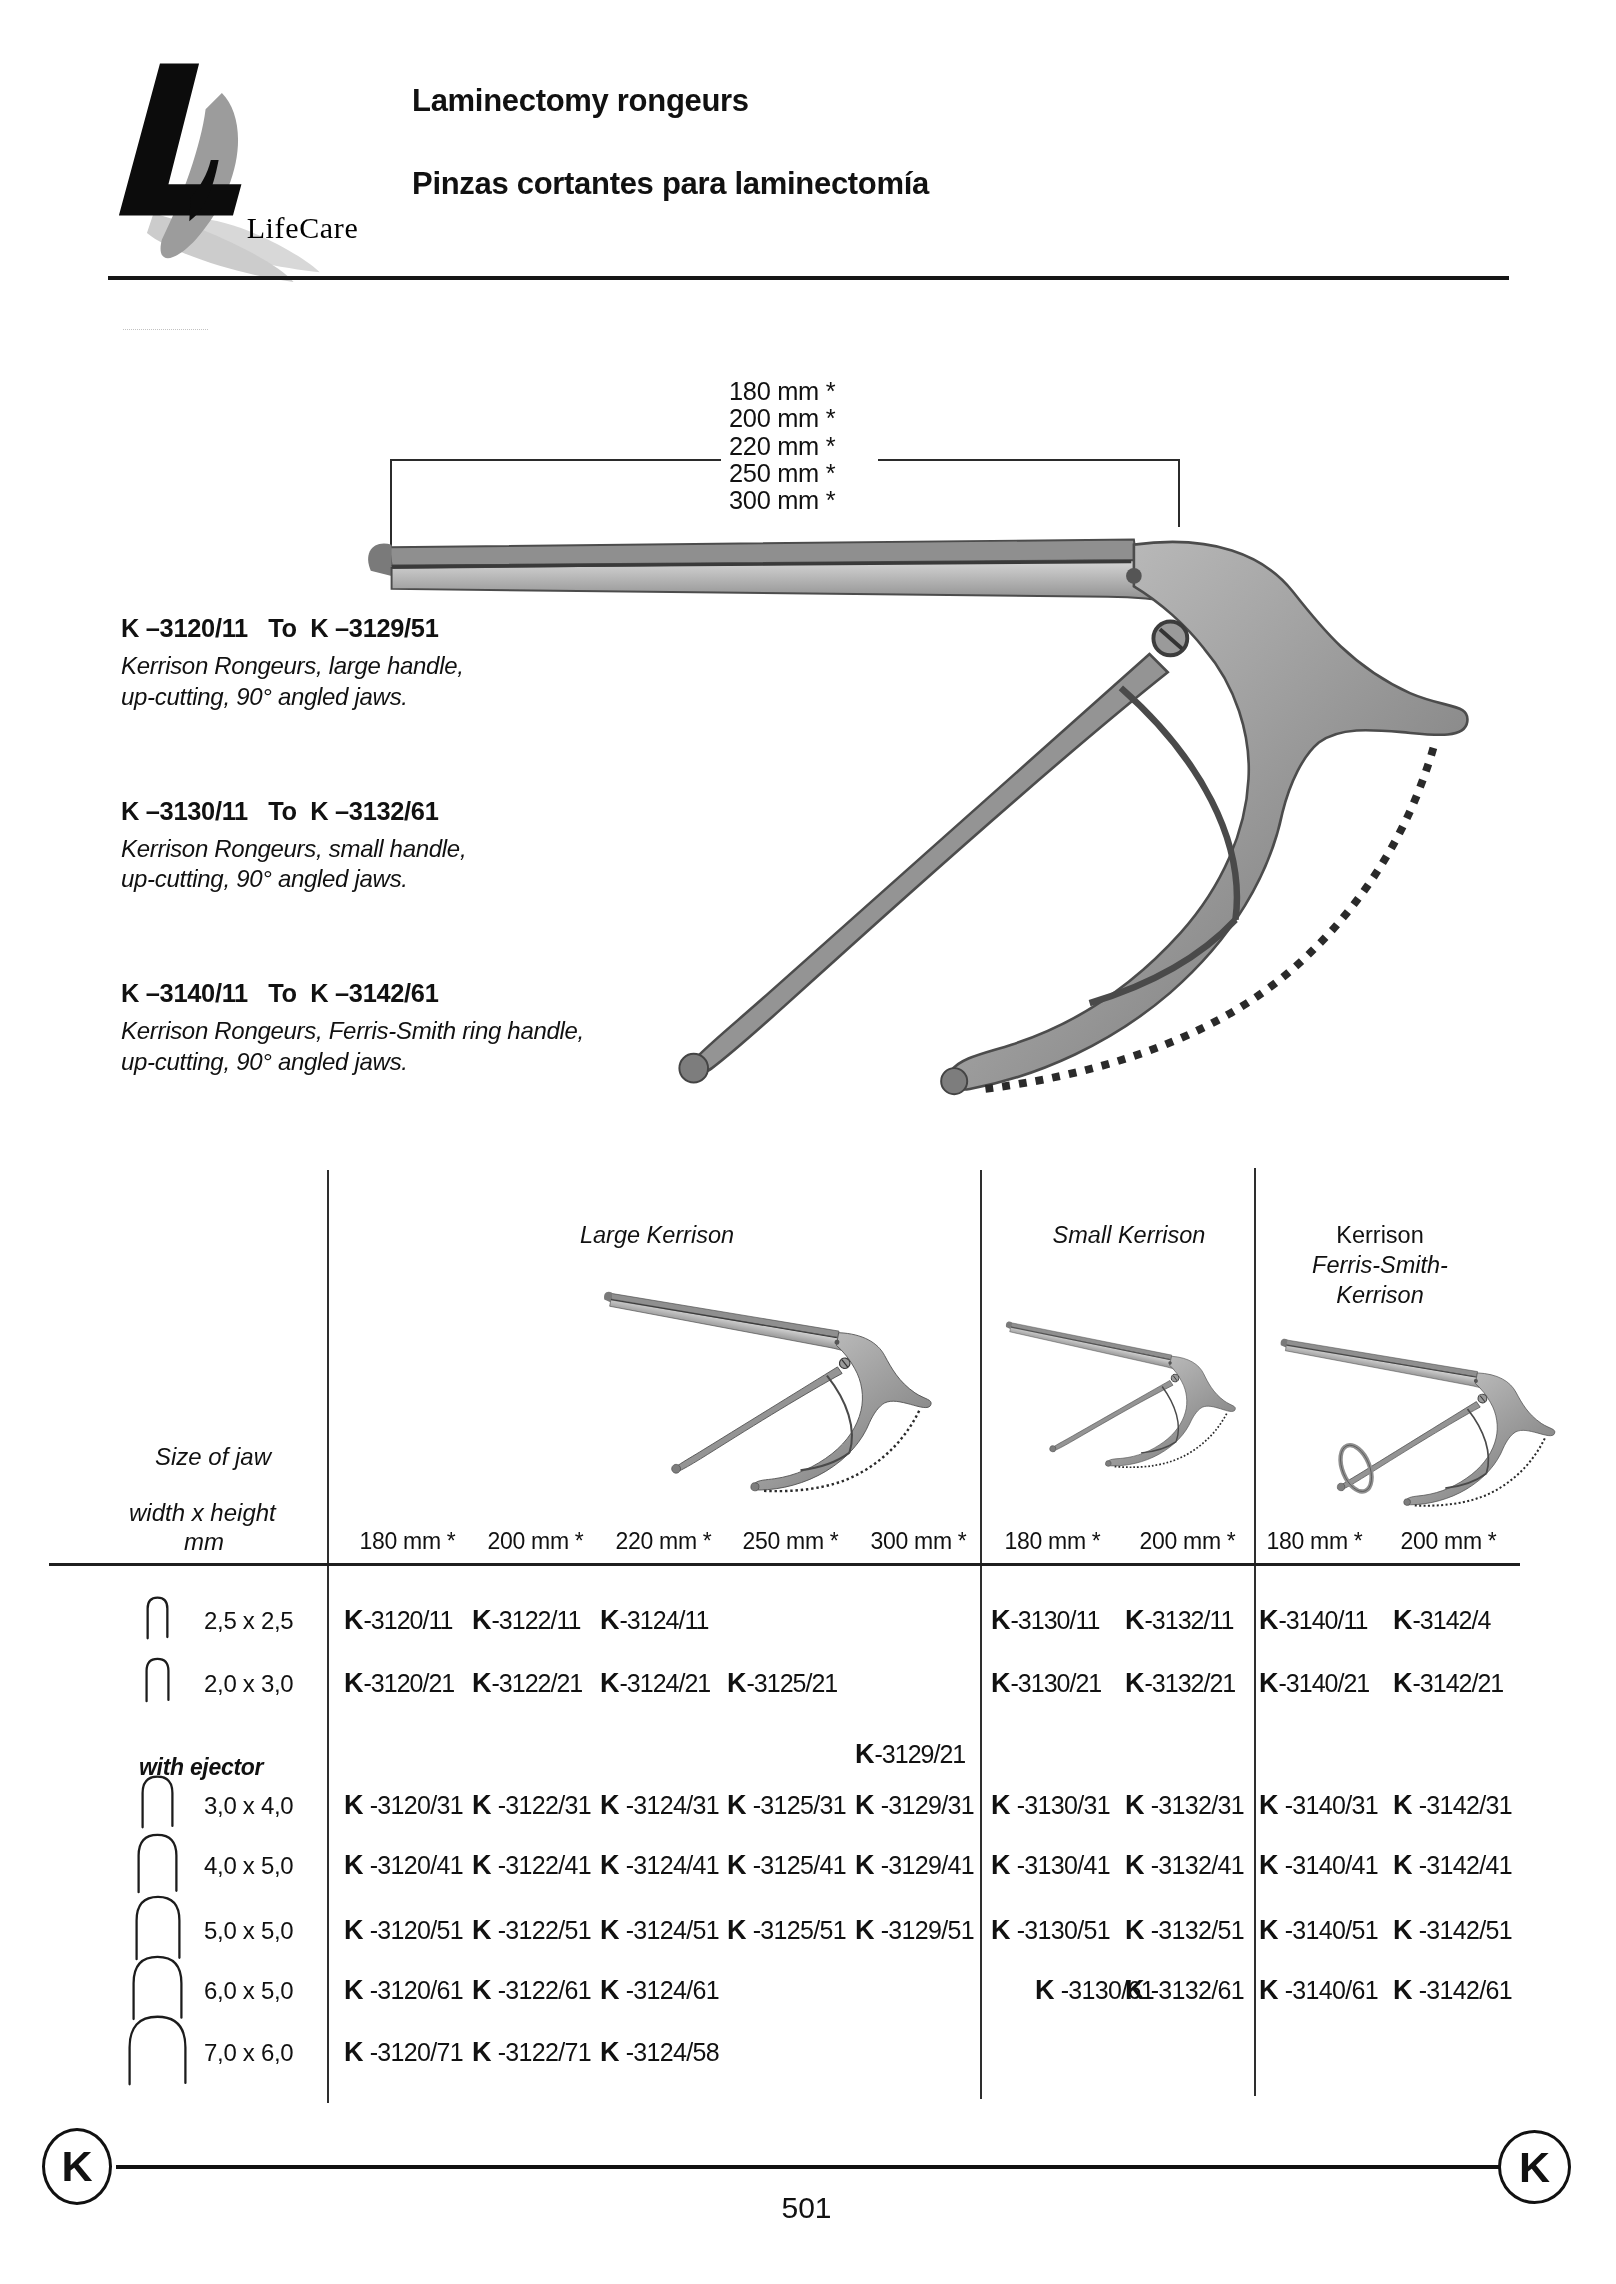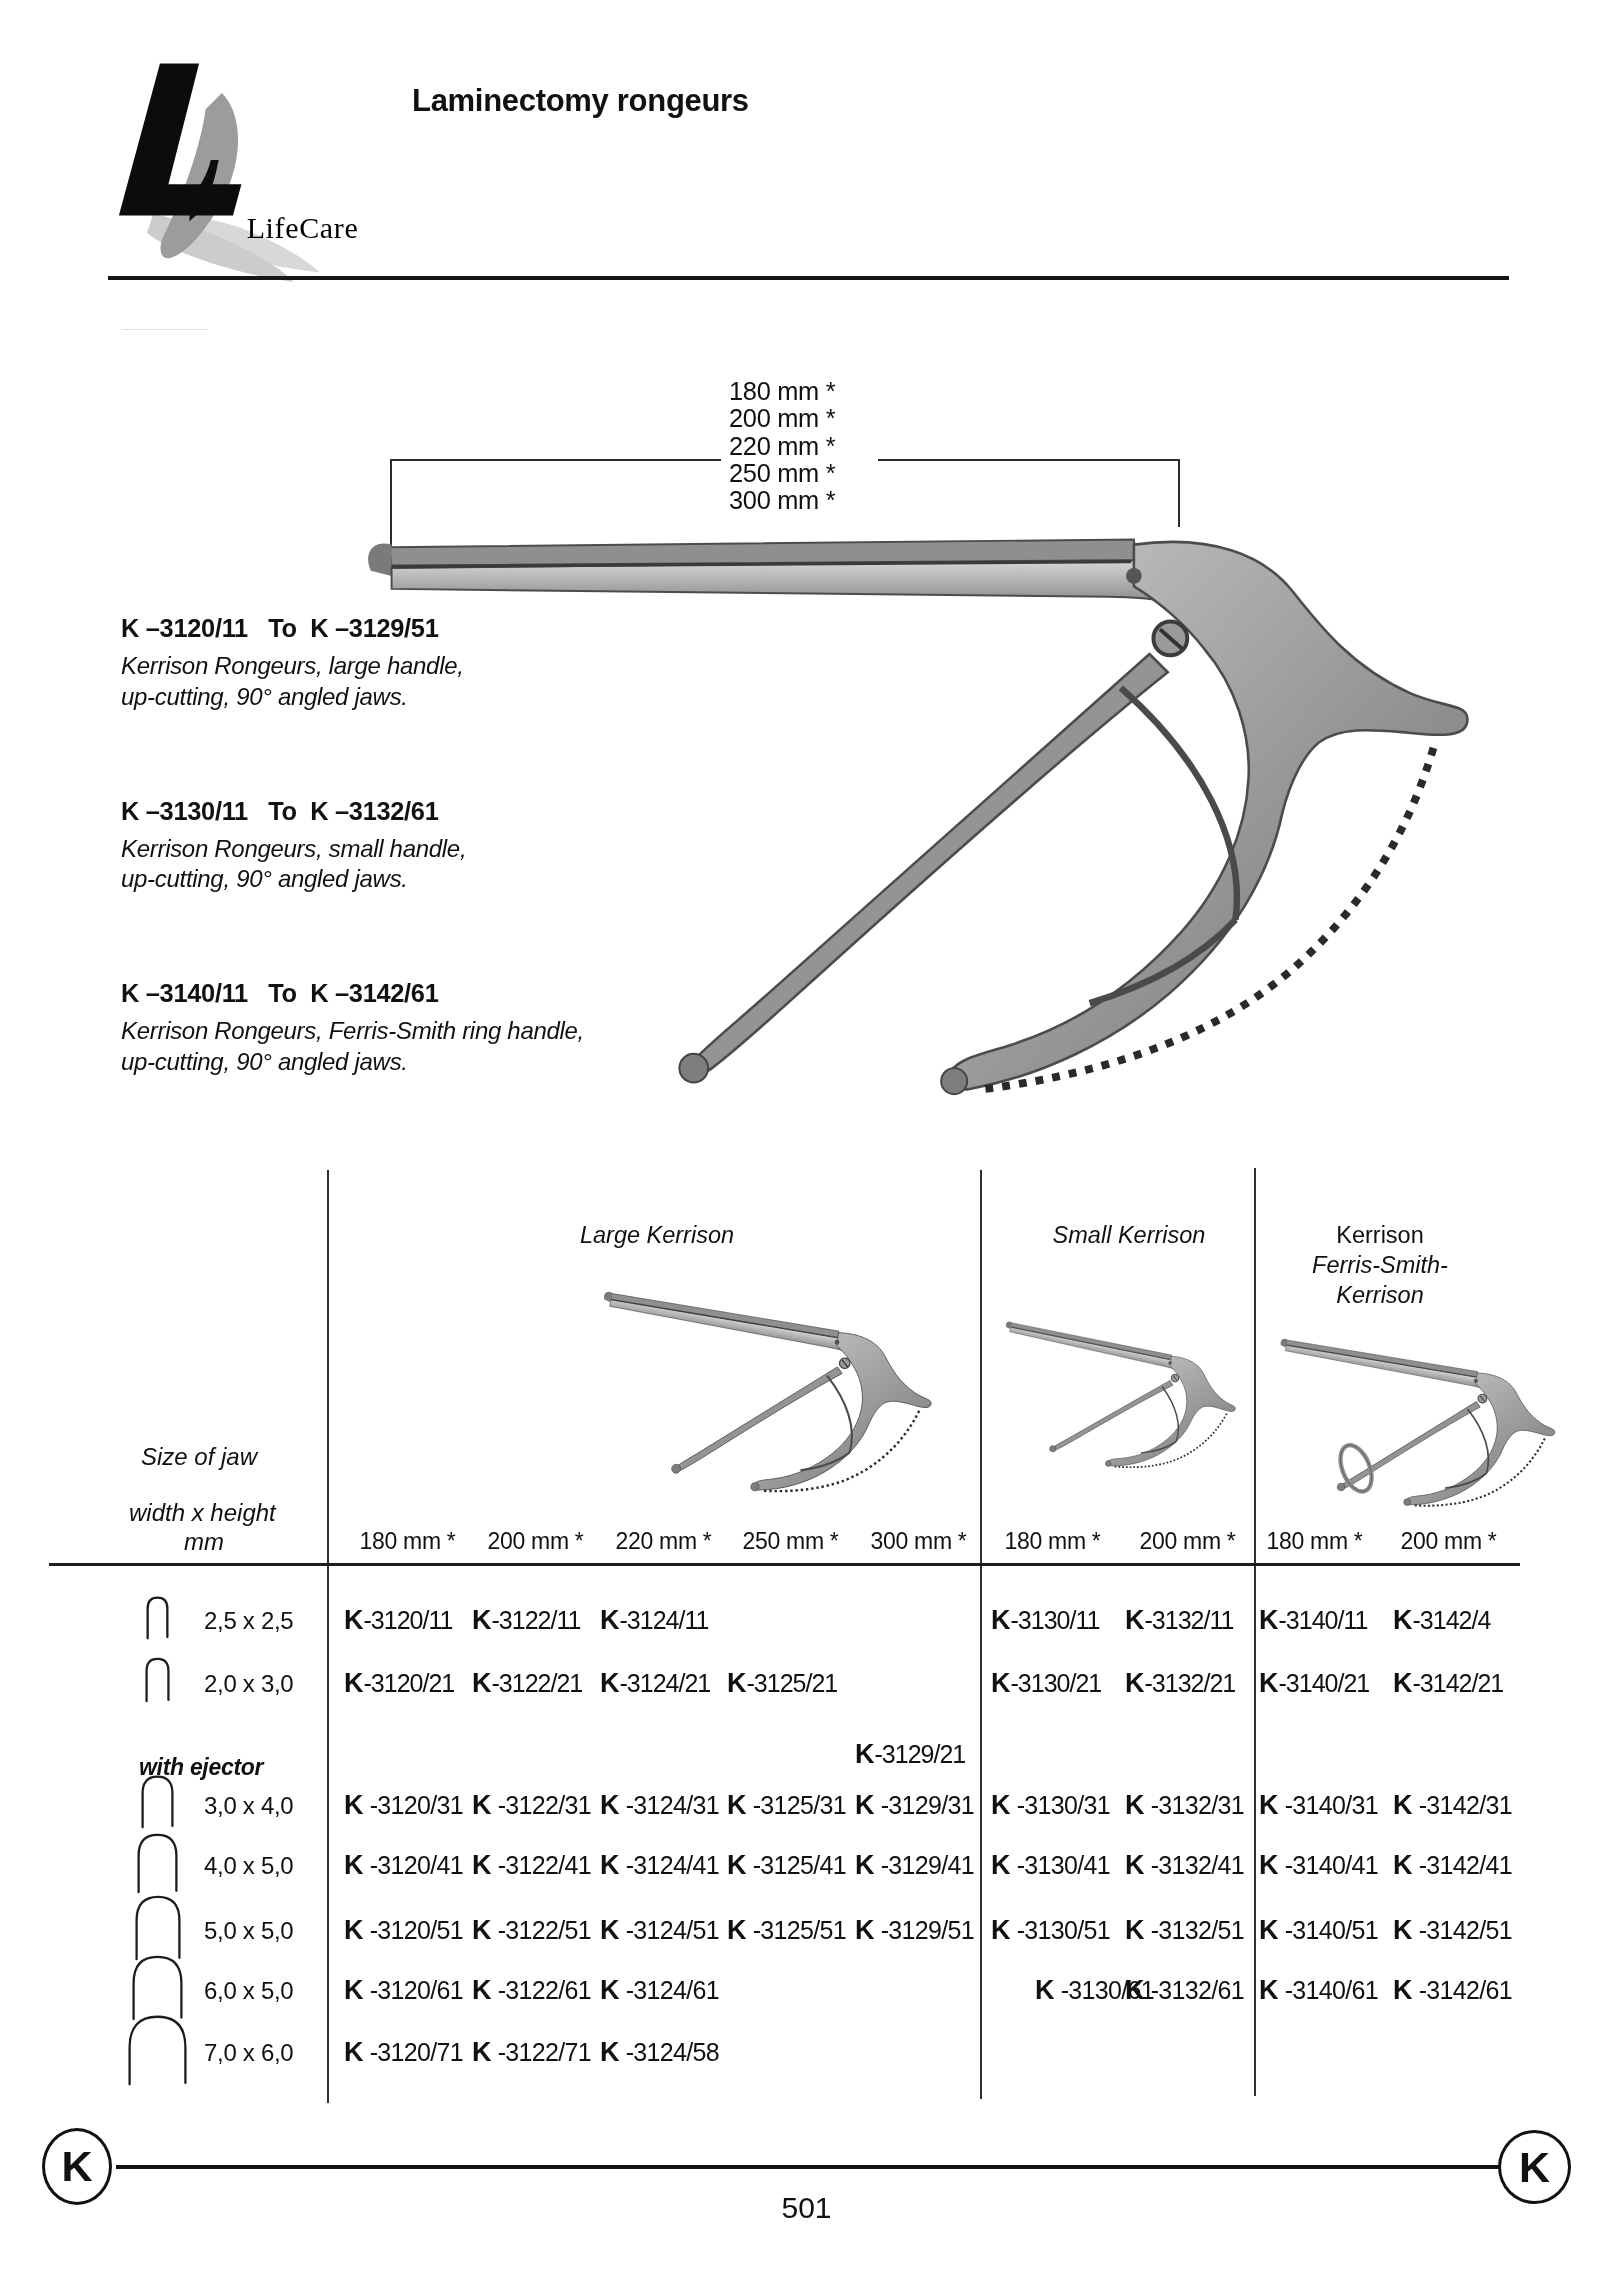--- a/index.html
+++ b/index.html
@@ -85,20 +85,21 @@
   <svg class="abs" style="left:85px;top:57px;" width="352" height="225" viewBox="0 0 540 345">
     <path d="M150,250 C210,235 330,300 360,330 C300,325 190,300 150,285 Z" fill="#d8d8d8"></path>
     <path d="M105,240 C170,255 290,310 320,345 C240,335 130,300 95,270 Z" fill="#cccccc"></path>
     <path d="M210,55 C250,95 245,195 170,280 C135,318 108,318 118,280 C150,215 178,135 185,80 Z" fill="#9c9c9c"></path>
     <path d="M115,10 L175,10 L128,195 L240,195 L227,243 L52,243 Z" fill="#0c0c0c"></path>
     <path d="M205,158 C196,205 183,235 160,252 L162,216 C176,200 188,180 193,158 Z" fill="#0c0c0c"></path>
     <text x="248" y="278" class="brand" font-family="Liberation Serif, serif" font-size="46" fill="#000">LifeCare</text>
   </svg>
 
   <div class="abs titleline" style="left:412px;top:80px;">Laminectomy rongeurs</div>
+  <div class="abs titleline" style="left:412px;top:163px;">Pinzas cortantes para laminectomía</div>
 
   <div class="abs" style="left:108px;top:276px;width:1401px;height:3.9px;background:#161616;"></div>
   <div class="abs artifact" style="left:123px;top:329px;width:85px;height:0;"></div>
 
   <div id="measurements"></div>
   <div class="abs bracket" style="left:391px;top:459px;width:330px;height:2px;"></div>
   <div class="abs bracket" style="left:878px;top:459px;width:301px;height:2px;"></div>
   <div class="abs bracket" style="left:390px;top:459px;width:2px;height:95px;"></div>
   <div class="abs bracket" style="left:1178px;top:459px;width:2px;height:68px;"></div>
 
@@ -119,21 +120,21 @@
   <svg class="abs" style="left:983px;top:1302px;" width="254" height="261" viewBox="0 0 390 400">
     <use href="#kerrison" transform="translate(8,60) rotate(12 189 97) scale(0.44)"></use>
   </svg>
   <svg class="abs" style="left:1259px;top:1324px;" width="306" height="244" viewBox="0 0 470 375">
     <g transform="translate(6,52) rotate(10 224 114) scale(0.52)">
       <use href="#kerrison"></use>
         <use href="#fsring"></use>
     </g>
   </svg>
 
-  <div class="abs shead" style="left:141px;top:1443px;text-align:center;">Size of jaw</div>
+  <div class="abs shead" style="left:155px;top:1443px;text-align:center;">Size of jaw</div>
   <div class="abs shead" style="left:129px;top:1499px;">width x height</div>
   <div class="abs shead" style="left:184px;top:1528px;">mm</div>
 
   <div class="abs ejlbl" style="left:139px;top:1754px;">with ejector</div>
 
   <div id="group-labels"></div>
   <div id="col-headers"></div>
   <div id="table-rows"></div>
 
   <div class="abs" style="left:116px;top:2165px;width:1383px;height:3.9px;background:#111;"></div>

